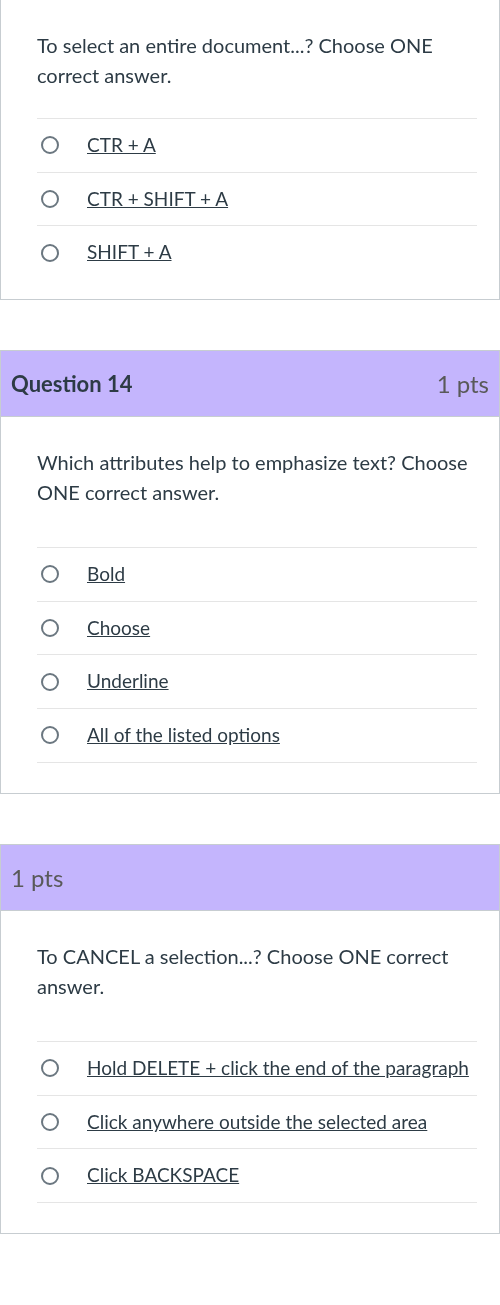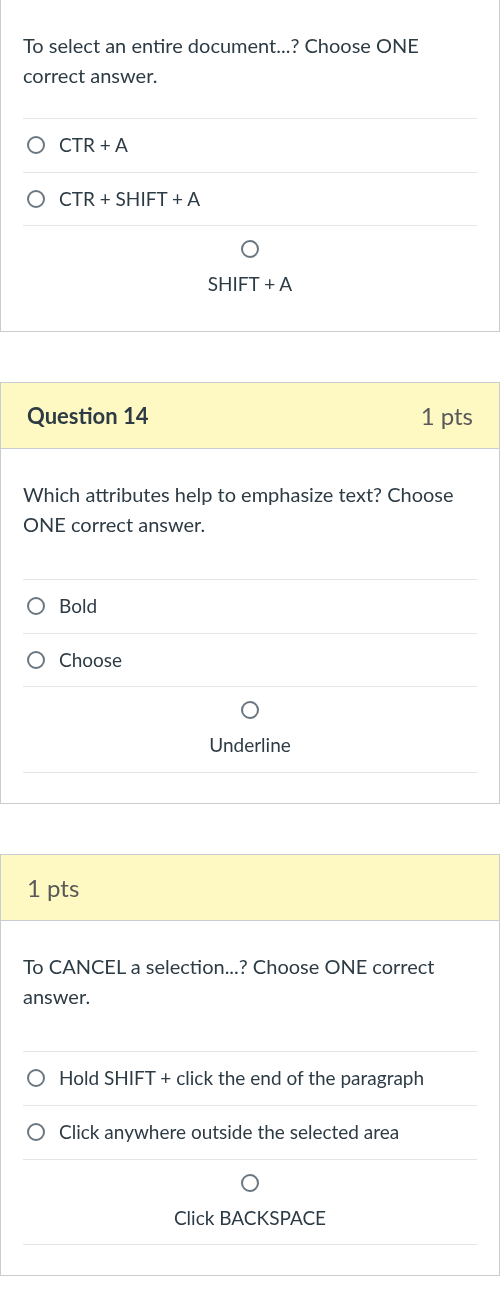--- a/index.html
+++ b/index.html
@@ -14,60 +14,61 @@
       border-top: none;
     }
     .question-card.with-header {
       border-top: 1px solid #c7cdd1;
       margin-top: 50px;
     }
     .question-header {
       display: flex;
       justify-content: space-between;
       align-items: center;
-      padding: 18px 26px;
-      background: #fef9c3;
+      padding: 18px 10px;
+      background: #c4b5fd;
       border-bottom: 1px solid #c7cdd1;
     }
     .question-title {
       font-size: 22px;
       font-weight: 700;
       color: #2d3b45;
     }
     .question-points {
       font-size: 24px;
       color: #595959;
     }
     .question-body {
       padding: 30px 22px 30px 22px;
+      margin-left: 14px;
     }
     .question-stem {
       font-size: 20px;
       line-height: 1.5;
       color: #2d3b45;
       margin-bottom: 40px;
       font-weight: 400;
     }
     .first-card .question-stem {
       margin-bottom: 28px;
     }
     .options {
       margin: 0 0 0 0;
     }
     .option-row {
       display: flex;
       align-items: center;
       padding: 14px 4px;
       border-top: 1px solid #e5e5e5;
-      gap: 14px;
+      gap: 28px;
       cursor: pointer;
+      text-decoration: underline;
     }
     .option-row:last-child {
       border-bottom: 1px solid #e5e5e5;
-      flex-direction: column;
     }
     .first-card .option-row:last-child {
       border-bottom: none;
       padding-bottom: 4px;
     }
     .radio-circle {
       width: 18px;
       height: 18px;
       border: 2px solid #6b7780;
       border-radius: 50%;
@@ -116,34 +117,38 @@
         <span class="option-label">Bold</span>
       </label>
       <label class="option-row">
         <span class="radio-circle"></span>
         <span class="option-label">Choose</span>
       </label>
       <label class="option-row">
         <span class="radio-circle"></span>
         <span class="option-label">Underline</span>
       </label>
+      <label class="option-row">
+        <span class="radio-circle"></span>
+        <span class="option-label">All of the listed options</span>
+      </label>
     </div>
   </div>
 </div>
 
 <div class="question-card with-header">
   <div class="question-header">
     <span class="question-points">1 pts</span>
   </div>
   <div class="question-body">
     <div class="question-stem">To CANCEL a selection...? Choose ONE correct answer.</div>
     <div class="options">
       <label class="option-row">
         <span class="radio-circle"></span>
-        <span class="option-label">Hold SHIFT + click the end of the paragraph</span>
+        <span class="option-label">Hold DELETE + click the end of the paragraph</span>
       </label>
       <label class="option-row">
         <span class="radio-circle"></span>
         <span class="option-label">Click anywhere outside the selected area</span>
       </label>
       <label class="option-row">
         <span class="radio-circle"></span>
         <span class="option-label">Click BACKSPACE</span>
       </label>
     </div>

